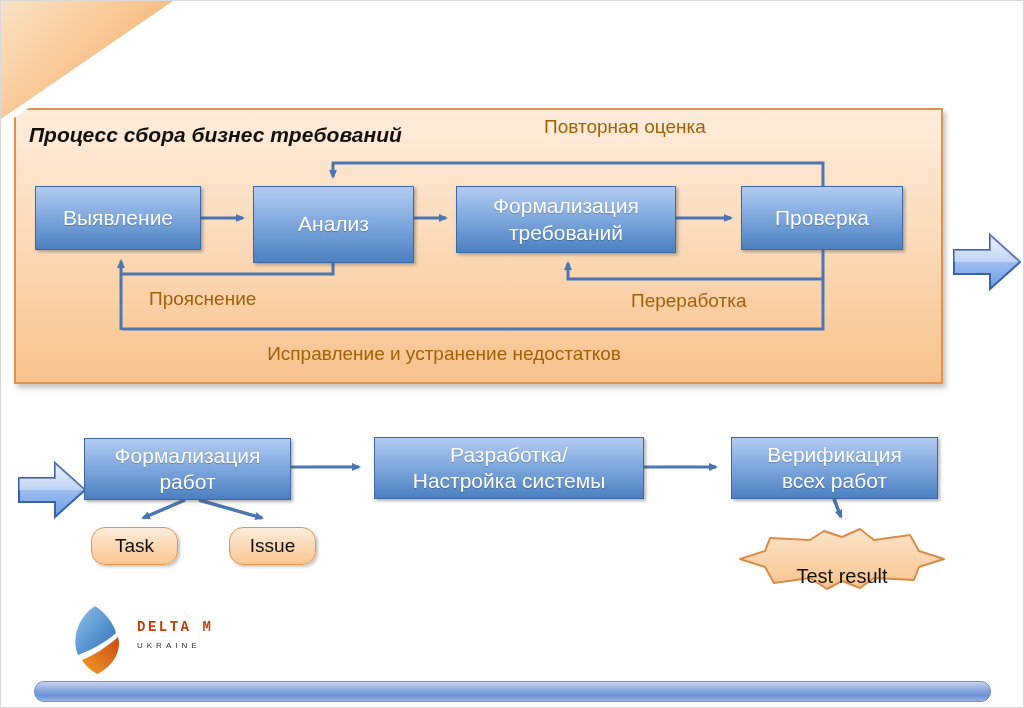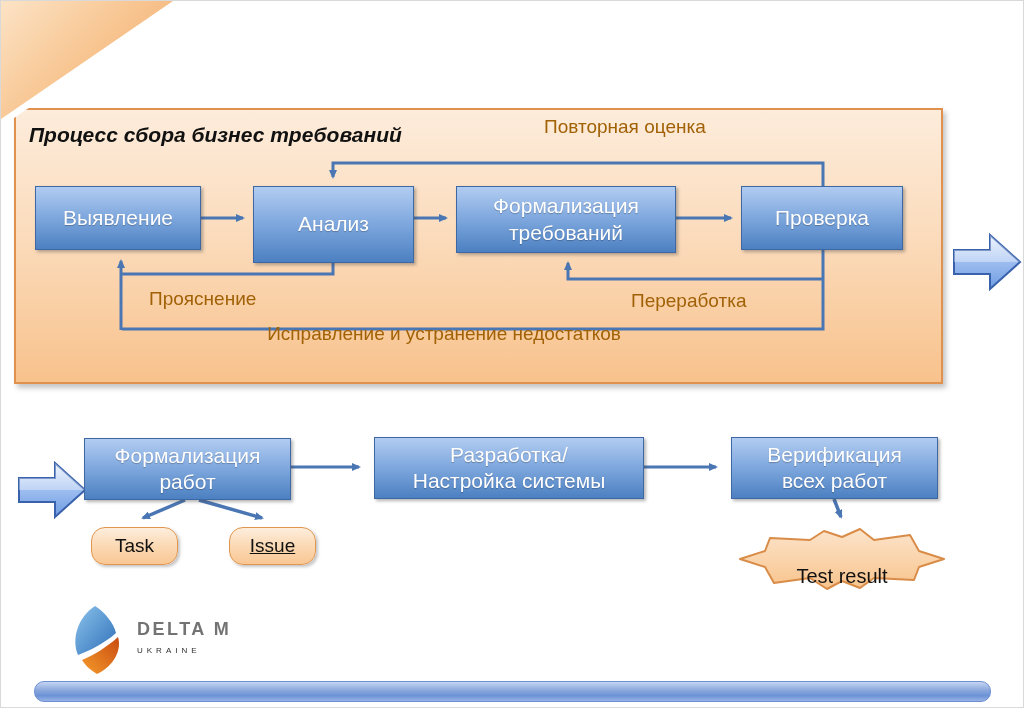--- a/index.html
+++ b/index.html
@@ -38,21 +38,21 @@
     z-index:1;
   }
   .panel-heading{
     position:absolute;left:28px;top:122px;
     font-size:21px;font-weight:bold;font-style:italic;color:#111;z-index:6;
   }
   .flow-label{position:absolute;font-size:19px;color:#a16207;z-index:6;}
   .lbl-reassess{left:543px;top:115px;}
   .lbl-clarify{left:148px;top:287px;}
   .lbl-rework{left:630px;top:289px;}
-  .lbl-fixing{left:233px;top:322px;width:420px;text-align:center;}
+  .lbl-fixing{left:233px;top:342px;width:420px;text-align:center;}
   
   .node{
     position:absolute;display:flex;align-items:center;justify-content:center;
     text-align:center;color:#ffffff;font-size:21px;line-height:1.25;
     background:linear-gradient(180deg,#b2ccf1 0%,#7fa8de 48%,#4c80c1 100%);
     border:1.5px solid #3d68a4;border-radius:0;box-sizing:border-box;
     box-shadow:2px 2px 3px rgba(70,70,70,.4);
     text-shadow:0 1px 1px rgba(0,0,0,.25);
     z-index:5;
   }
@@ -66,35 +66,35 @@
   
   .leaf{
     position:absolute;display:flex;align-items:center;justify-content:center;
     font-size:19px;color:#111;
     background:linear-gradient(180deg,#fdeedd 0%,#fbd9b4 50%,#f9c794 100%);
     border:1.5px solid #e2954e;border-radius:14px;box-sizing:border-box;
     box-shadow:2px 2px 3px rgba(90,90,90,.35);
     z-index:5;
   }
   .leaf-task{left:90px;top:526px;width:87px;height:38px;}
-  .leaf-issue{left:228px;top:526px;width:87px;height:38px;text-decoration:underline;}
+  .leaf-issue{left:228px;top:526px;width:87px;height:38px;}
   
   .connectors{position:absolute;left:0;top:0;z-index:4;pointer-events:none;}
   .bigarrow{position:absolute;z-index:5;}
   .arrow-left{left:16px;top:460px;}
   .arrow-right{left:951px;top:231px;}
   .burst-wrap{position:absolute;left:737px;top:527px;width:208px;height:62px;z-index:5;}
   .burst-text{
     position:absolute;left:0;top:17px;width:208px;height:62px;display:flex;
     align-items:center;justify-content:center;font-size:20px;color:#111;
   }
   
   .logo{position:absolute;left:68px;top:602px;z-index:5;display:flex;}
   .logo-text{margin-left:14px;margin-top:16px;}
-  .logo-name{font-size:18px;font-weight:bold;letter-spacing:2.5px;color:#737373;}
+  .logo-name{font-size:14px;font-weight:bold;letter-spacing:2.5px;color:#c2410c;font-family:Liberation Mono, monospace;}
   .logo-sub{font-size:8px;letter-spacing:4px;color:#2e2e30;margin-top:6px;}
   
   .bottom-bar{
     position:absolute;left:33px;top:680px;width:957px;height:21px;border-radius:10px;
     background:linear-gradient(180deg,#c5d6f3 0%,#8faade 40%,#6b92d6 72%,#97b3e7 100%);
     border:1px solid #6e8fd0;box-sizing:border-box;z-index:2;
   }
 </style>
 </head>
 <body>

